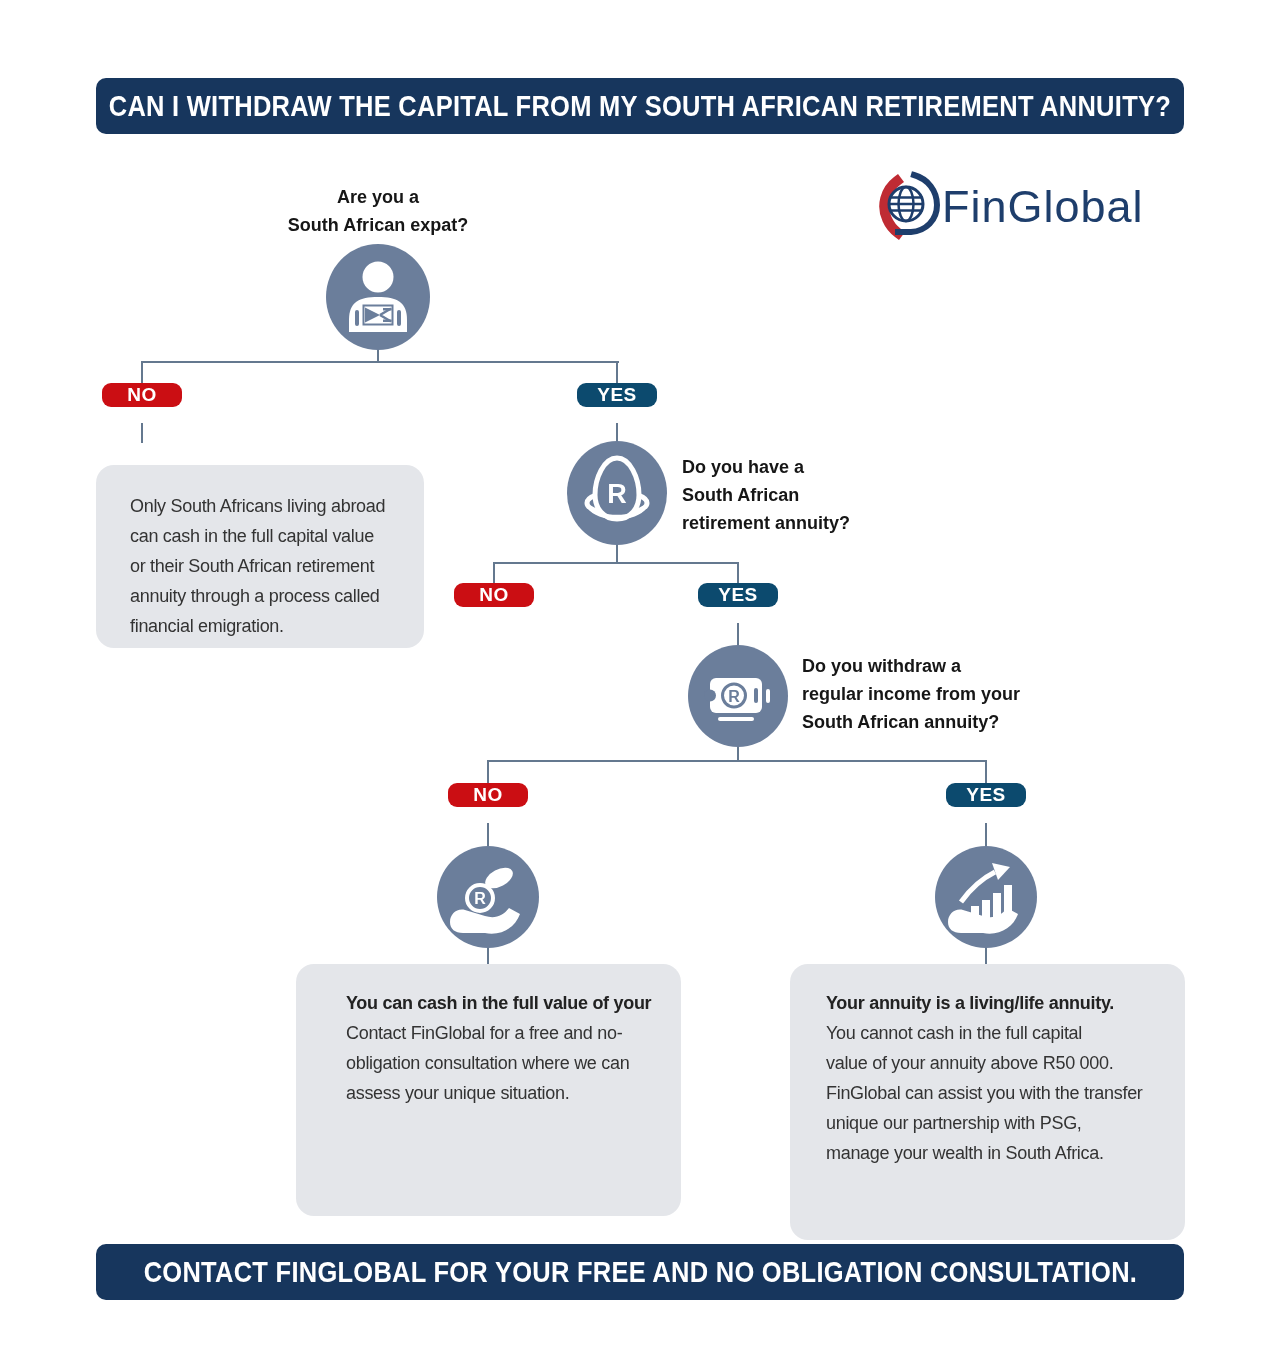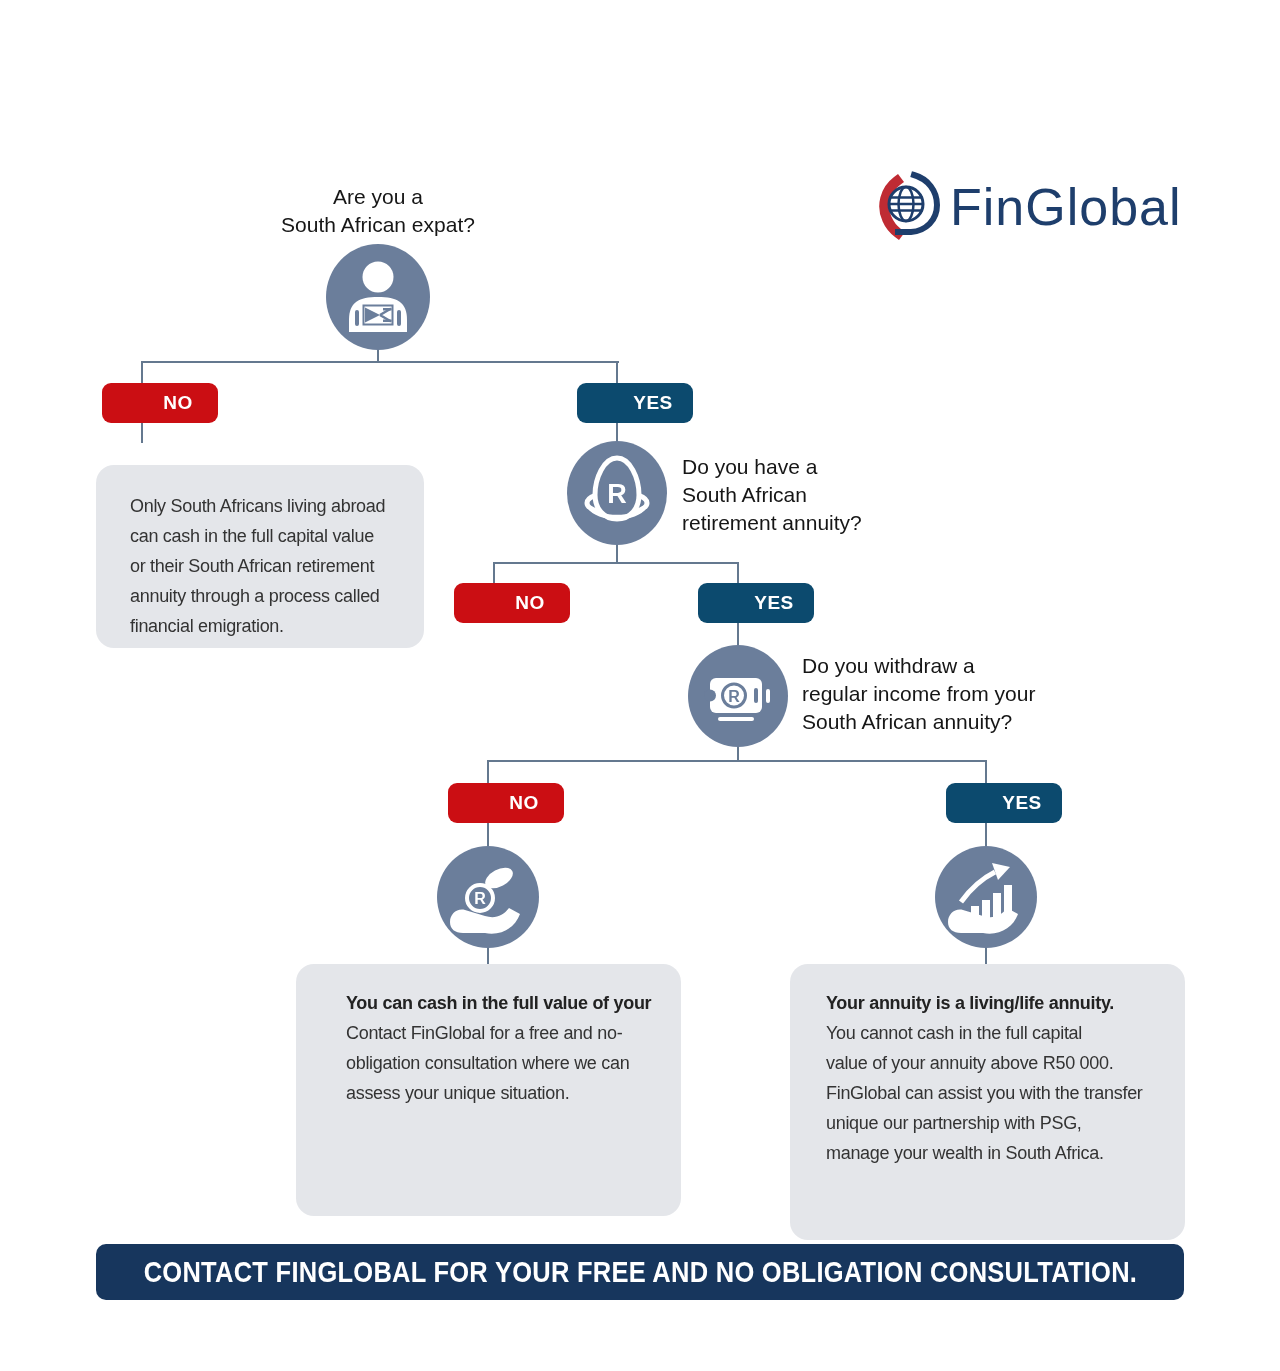--- a/index.html
+++ b/index.html
@@ -4,40 +4,43 @@
 <style>
   html,body{margin:0;padding:0;background:#fff;}
   #canvas{position:relative;width:1280px;height:1371px;background:#fff;overflow:hidden;
           font-family:"Liberation Sans", sans-serif;}
   .banner{position:absolute;left:96px;width:1088px;height:56px;background:#17365d;border-radius:10px;
           display:flex;align-items:center;justify-content:center;}
   .banner .btxt{color:#fff;font-weight:bold;font-size:30px;white-space:nowrap;
           display:inline-block;transform:scaleX(0.85);letter-spacing:.3px;}
   .vline{position:absolute;width:2px;background:#64788f;}
   .hline{position:absolute;height:2px;background:#64788f;}
-  .badge{position:absolute;width:80px;height:40px;border-radius:9px;color:#fff;font-weight:bold;
-         font-size:19px;letter-spacing:.5px;display:flex;align-items:center;justify-content:center;padding-left:36px;}
+  .badge{position:absolute;width:80px;height:24px;border-radius:9px;color:#fff;font-weight:bold;
+         font-size:19px;letter-spacing:.5px;display:flex;align-items:center;justify-content:center;}
   .badge.no{background:#cb0e13;}
   .badge.yes{background:#0c4a6e;}
-  .q{position:absolute;font-weight:normal;color:#161616;font-size:21px;line-height:28px;}
+  .q{position:absolute;font-weight:bold;color:#161616;font-size:18px;line-height:28px;}
   .q.center{text-align:center;}
   .graybox{position:absolute;background:#e4e6ea;border-radius:18px;color:#333;font-size:18px;
            letter-spacing:-0.3px;}
   .graybox .ln div{line-height:30px;white-space:nowrap;}
   .graybox .ln.bold div{font-weight:bold;color:#222;}
   .logo{position:absolute;left:878px;top:168px;display:flex;align-items:center;}
-  .logo .wordmark{color:#1e3e6c;font-size:52px;margin-left:10px;letter-spacing:1px;}
+  .logo .wordmark{color:#1e3e6c;font-size:45px;margin-left:2px;letter-spacing:1px;}
   svg{position:absolute;}
   .icn{display:block;}
 </style>
 </head>
 <body>
 
 <div id="canvas">
 
+  <div class="banner" style="top:78px;">
+    <span class="btxt">CAN I WITHDRAW THE CAPITAL FROM MY SOUTH AFRICAN RETIREMENT ANNUITY?</span>
+  </div>
 
   <div class="logo">
     <svg class="icn" style="position:static;" width="62" height="78" viewBox="0 0 62 78">
       <path d="M19,13 C7,22 3,38 9,51 C12,58 16,62 20,65" fill="none" stroke="#bf2b33" stroke-width="10" stroke-linecap="square"></path>
       <path d="M36,7 C50,11 59,23 59,37 C59,52 48,63 33,64 L20,64" fill="none" stroke="#1e3e6c" stroke-width="6" stroke-linecap="square"></path>
       <circle cx="28" cy="36" r="17" fill="#fff" stroke="#1e3e6c" stroke-width="3"></circle>
       <ellipse cx="28" cy="36" rx="7.5" ry="17" fill="none" stroke="#1e3e6c" stroke-width="2.5"></ellipse>
       <line x1="11.5" y1="29.5" x2="44.5" y2="29.5" stroke="#1e3e6c" stroke-width="2.5"></line>
       <line x1="11" y1="36" x2="45" y2="36" stroke="#1e3e6c" stroke-width="2.5"></line>
       <line x1="11.5" y1="42.5" x2="44.5" y2="42.5" stroke="#1e3e6c" stroke-width="2.5"></line>

